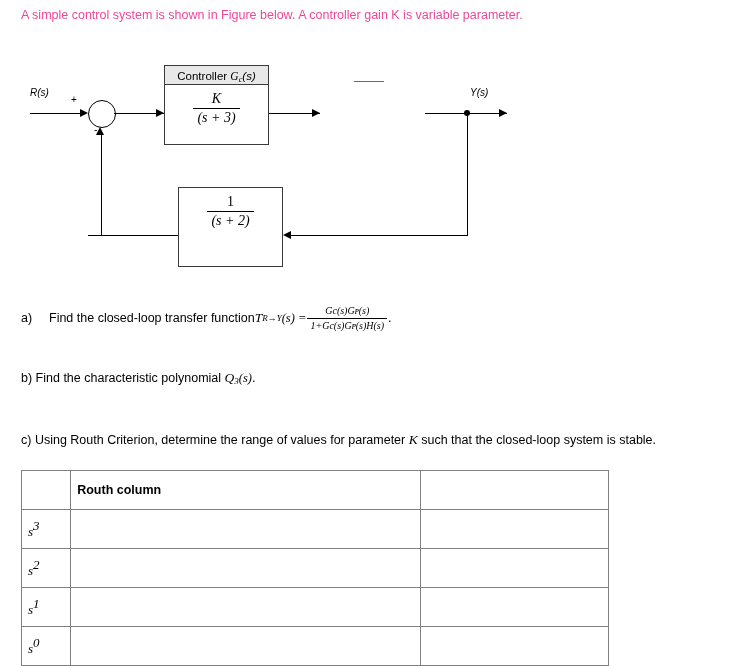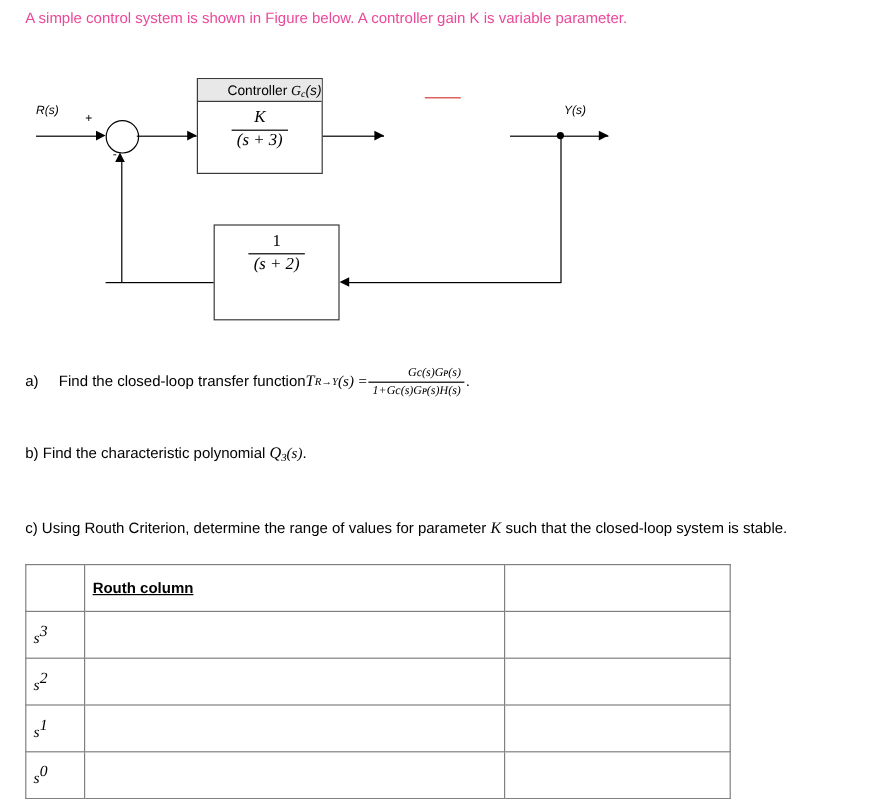--- a/index.html
+++ b/index.html
@@ -40,21 +40,21 @@
   }
   .blk {
     position: absolute;
     border: 1px solid #3a3a3a;
     background: #ffffff;
     box-sizing: border-box;
   }
   .blk-title {
     font-family: "Liberation Sans", sans-serif;
     font-size: 11.5px;
-    text-align: right;
+    text-align: center;
     padding-top: 3px;
     background: #e8e8e8;
     border-bottom: 1px solid #3a3a3a;
     height: 19px;
     box-sizing: border-box;
     line-height: 15px;
   }
   .blk-body {
     text-align: center;
     padding-top: 6px;
@@ -151,21 +151,21 @@
   .sub { font-size: 0.72em; vertical-align: -0.25em; }
   .sup { font-size: 0.72em; vertical-align: 0.45em; }
   .bigfrac {
     display: inline-block;
     text-align: center;
     vertical-align: middle;
     font-size: 10px;
     line-height: 1.15;
     margin: 0 1px;
   }
-  .bigfrac .num { display:block; padding: 0 3px 1px 3px; text-align: right; }
+  .bigfrac .num { display:block; padding: 0 3px 1px 3px; }
   .bigfrac .den { display:block; border-top: 1px solid #000; padding: 1px 3px 0 3px; }
 
   .qb {
     position: absolute;
     left: 21px;
     top: 370px;
     font-family: "Liberation Sans", sans-serif;
     font-size: 12.5px;
   }
   .qc {
@@ -189,21 +189,21 @@
   }
   table.routh td {
     border: 1px solid #808080;
     height: 34px;
     padding: 2px 6px;
     vertical-align: middle;
   }
   table.routh td.c0 { width: 38px; }
   table.routh td.c1 { width: 358px; }
   table.routh td.c2 { width: 188px; }
-  .hdr { font-weight: bold; text-decoration: underline; }
+  .hdr { font-weight: bold; }
   .spow { font-family: "Liberation Serif", serif; font-style: italic; font-size: 13px; }
 </style>
 </head>
 <body>
 
 <div class="page">
 
   <div class="intro">A simple control system is shown in Figure below. A controller gain K is variable parameter.</div>
 
   <div class="diagram">

